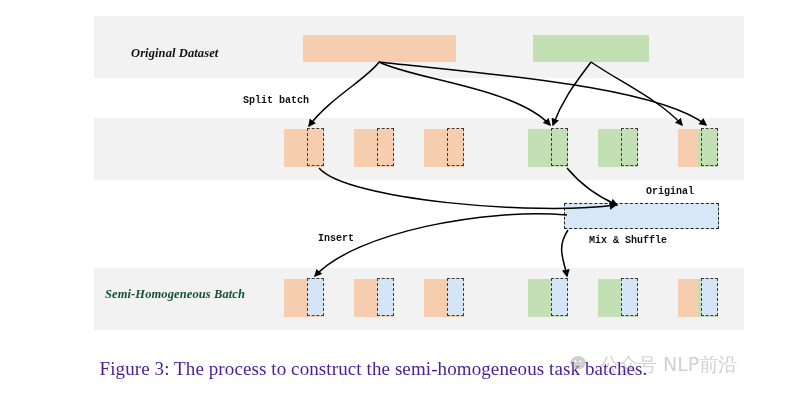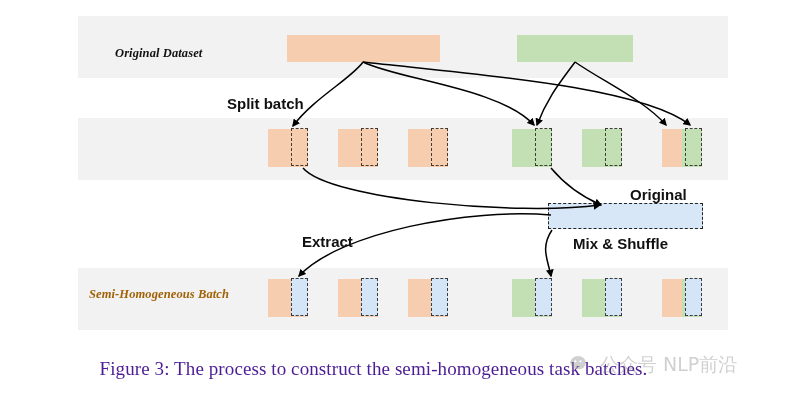--- a/index.html
+++ b/index.html
@@ -12,21 +12,21 @@
     width: 809px;
     height: 411px;
     background: #ffffff;
     overflow: hidden;
     font-family: "Liberation Serif", serif;
   }
 
   
   #figure {
     position: absolute;
-    left: 0;
+    left: 16px;
     top: 0;
     width: 736px;
     height: 350px;
   }
 
   .band {
     position: absolute;
     background: #f2f2f2;
     left: 78px;
     width: 650px;
@@ -39,27 +39,27 @@
     position: absolute;
     font-style: italic;
     font-weight: bold;
     font-size: 12.5px;
     color: #111111;
     white-space: nowrap;
     letter-spacing: 0.1px;
   }
   #label-original { left: 115px; top: 46px; }
   #label-homog    { left: 106px; top: 141px; }
-  #label-semi     { left: 89px;  top: 287px; color: #a16207; font-style: italic; }
+  #label-semi     { left: 89px;  top: 287px; color: #14532d; font-style: italic; }
 
   .step-label {
     position: absolute;
-    font-family: Liberation Sans, sans-serif;
+    font-family: Liberation Mono, monospace;
     font-weight: bold;
-    font-size: 15px;
+    font-size: 10px;
     color: #111111;
     white-space: nowrap;
   }
   #label-split   { left: 227px; top: 95px; }
   #label-extract { left: 630px; top: 186px; }
   #label-insert  { left: 302px; top: 233px; }
   #label-mix     { left: 573px; top: 235px; }
 
   
   .ds-bar {
@@ -240,21 +240,21 @@
         <path d="M 551 168 C 566 186 585 198 601 205"></path>
 
         <path d="M 551 215 C 470 208 340 232 299 276"></path>
 
         <path d="M 552 230 C 540 248 548 260 551 276"></path>
       </g>
     </svg>
 
   <div class="step-label" id="label-split">Split batch</div>
       <div class="step-label" id="label-extract">Original</div>
-      <div class="step-label" id="label-insert">Extract</div>
+      <div class="step-label" id="label-insert">Insert</div>
       <div class="step-label" id="label-mix">Mix &amp; Shuffle</div>
     </div>
 
   <div id="caption">Figure 3: The process to construct the semi-homogeneous task batches.</div>
 
   <div id="watermark">
     <svg width="22" height="22" viewBox="0 0 24 24">
       <ellipse cx="11" cy="9.5" rx="8.5" ry="7.2" fill="#8b8b8b"></ellipse>
       <path d="M 5 15 L 3.4 19 L 7.6 16.7 Z" fill="#8b8b8b"></path>
       <circle cx="8" cy="8" r="1.25" fill="#ffffff"></circle>

